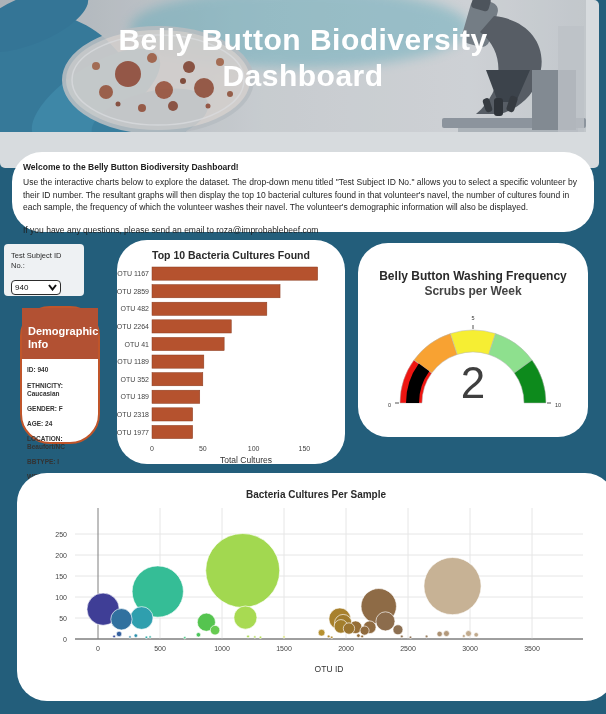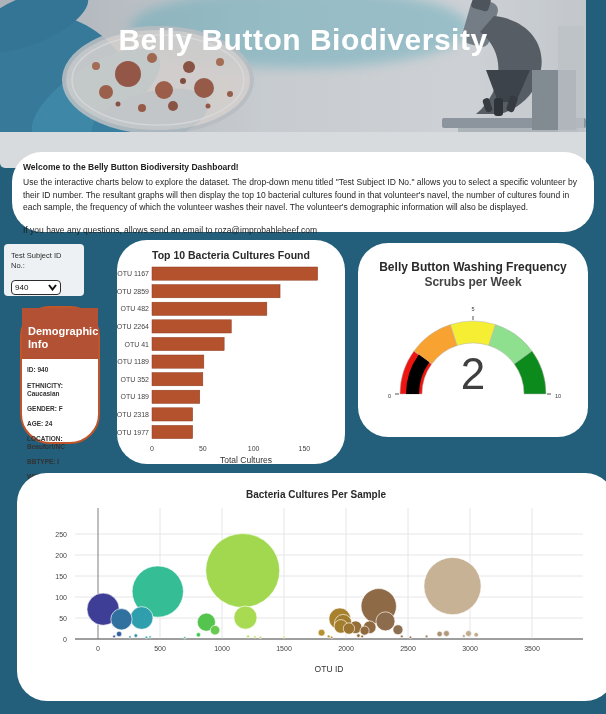--- a/index.html
+++ b/index.html
@@ -5,21 +5,21 @@
   html,body{margin:0;padding:0;}
   body{
     width:606px;height:714px;position:relative;overflow:hidden;
     background:#235e7b;
     font-family:"Liberation Sans","DejaVu Sans",sans-serif;
     -webkit-font-smoothing:antialiased;
   }
   .panel{position:absolute;background:#fff;box-sizing:border-box;border-radius:30px;}
 
   
-  #jumbotron{left:10px;top:10px;width:586px;height:168px;border-radius:5px;overflow:hidden;background:#d7dbde;}
+  #jumbotron{left:10px;top:10px;width:586px;height:168px;border-radius:5px;overflow:hidden;background:#d7dbde;padding-left:13px;}
   #jumbotron svg{position:absolute;left:0;top:0;}
   #header-title{
     position:absolute;left:0;top:22px;width:100%;text-align:center;
     color:#fff;font-weight:bold;font-size:30px;line-height:36px;letter-spacing:.5px;
   }
 
   
   #welcome{left:12px;top:152px;width:582px;height:80px;padding:9px 11px;font-size:8.5px;line-height:1.5;color:#1e1e1e;}
   #welcome .head{font-weight:bold;margin-bottom:2px;}
   #welcome .contact{margin-top:10px;}
@@ -36,21 +36,21 @@
   
   #demo-panel{left:20px;top:306px;width:80px;height:138px;border:2px solid #c0552a;background:#fff;}
   #demo-header{background:#b25133;color:#fff;font-weight:bold;font-size:11px;line-height:1.2;padding:17px 6px 8px;}
   #demo-body{padding:7px 5px;}
   .demo-item{font-weight:bold;font-size:6.5px;color:#333;margin-bottom:7px;line-height:1.25;}
 
   
   #bar-panel{left:117px;top:240px;width:228px;height:224px;}
   #bar-title{text-align:center;font-weight:bold;font-size:10.5px;color:#2a2a2a;padding-top:9px;}
   #gauge-panel{left:358px;top:243px;width:230px;height:194px;}
-  #gauge-title{text-align:center;font-weight:bold;font-size:12px;color:#2a2a2a;padding-top:17px;}
+  #gauge-title{text-align:center;font-weight:bold;font-size:12px;color:#2a2a2a;padding-top:26px;}
   #gauge-subtitle{text-align:center;font-size:12px;color:#444;margin-top:1px;font-weight:bold;}
   #bubble-panel{left:17px;top:473px;width:598px;height:228px;}
   #bubble-title{text-align:center;font-weight:bold;font-size:10px;color:#2a2a2a;padding-top:16px;}
 
   svg text.tick{font-family:"Liberation Sans",sans-serif;font-size:7px;fill:#444;}
   svg text.tick-small{font-family:"Liberation Sans",sans-serif;font-size:5.5px;fill:#333;}
   svg text.axis-label{font-family:"Liberation Sans",sans-serif;font-size:8.5px;fill:#333;}
   svg text.gauge-value{font-family:"Liberation Sans",sans-serif;font-size:44px;fill:#3f3f3f;}
 </style>
 </head>
@@ -110,27 +110,28 @@
       <rect x="56" y="92" width="7" height="14" rx="3" fill="#2c3034" transform="rotate(-18 60 99)"></rect>
       <rect x="14" y="112" width="144" height="10" rx="2" fill="#9aa2a9"></rect>
       <rect x="30" y="122" width="120" height="8" fill="#c3c9cd"></rect>
       <rect x="104" y="64" width="44" height="60" fill="#8d959c"></rect>
       <rect x="130" y="20" width="26" height="110" fill="#d8dcdf" opacity="0.8"></rect>
     </g>
     <rect width="586" height="132" fill="#5a6672" opacity="0.22"></rect>
   </svg>
   <div id="header-title">
     <div>Belly Button Biodiversity</div>
+    <div>Dashboard</div>
   </div>
 </div>
 
 <div id="welcome" class="panel">
   <div class="head">Welcome to the Belly Button Biodiversity Dashboard!</div>
   <div>Use the interactive charts below to explore the dataset. The drop-down menu titled "Test Subject ID No." allows you to select a specific volunteer by their ID number. The resultant graphs will then display the top 10 bacterial cultures found in that volunteer's navel, the number of cultures found in each sample, the frequency of which the volunteer washes their navel. The volunteer's demographic information will also be displayed.</div>
-  <div class="contact">If you have any questions, allows send an email to roza@improbablebeef.com</div>
+  <div class="contact">If you have any questions, please send an email to roza@improbablebeef.com</div>
 </div>
 
 <div id="subject-card" class="panel">
   <div class="lbl">Test Subject ID No.:</div>
   <div class="select">
     <span>940</span>
     <svg width="9" height="7" viewBox="0 0 9 7">
       <polyline points="1,1 4.5,5.5 8,1" fill="none" stroke="#111" stroke-width="2"></polyline>
     </svg>
   </div>

